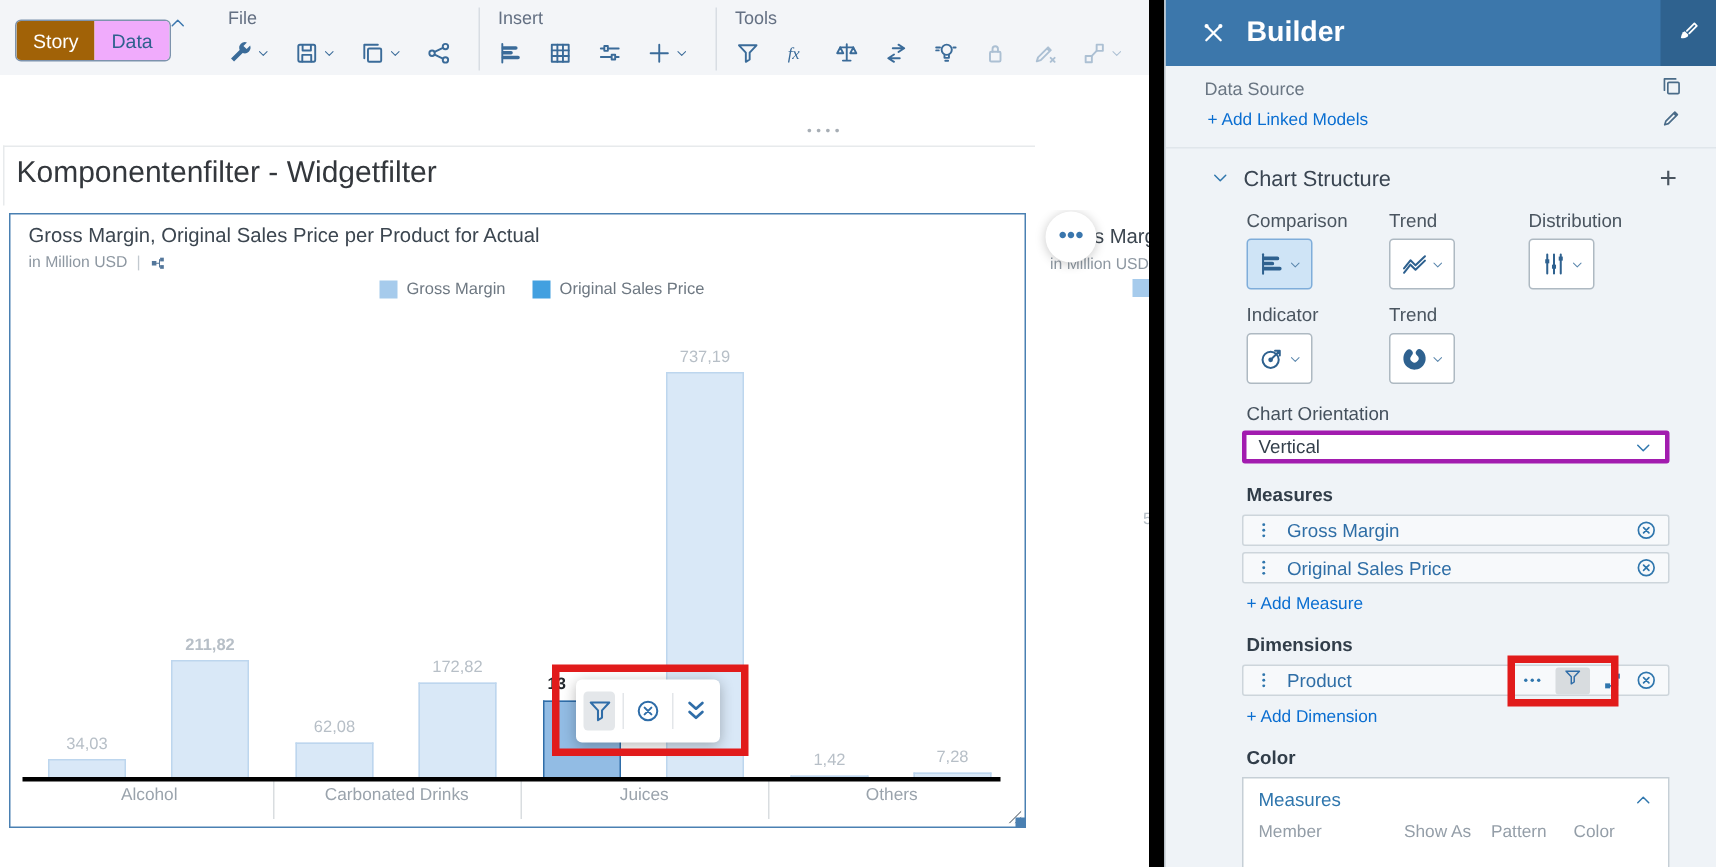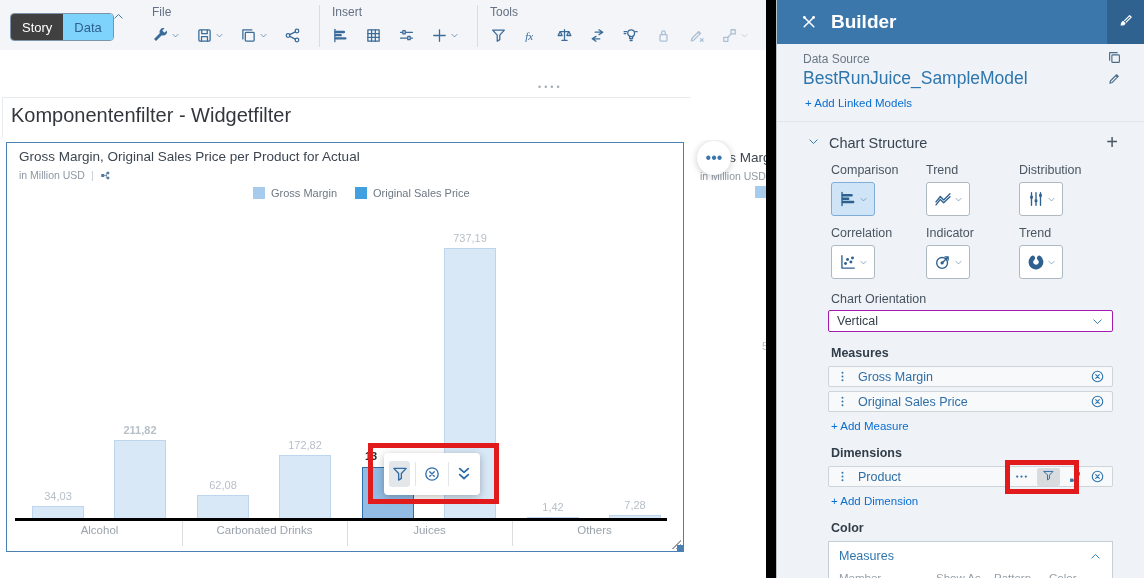--- a/index.html
+++ b/index.html
@@ -3,23 +3,23 @@
 <meta charset="utf-8">
 <style>
   html,body{margin:0;padding:0;background:#888;}
   #app{position:relative;width:1144px;height:578px;background:#fff;overflow:hidden;
        font-family:"Liberation Sans",sans-serif;-webkit-font-smoothing:antialiased;}
   
   #left{position:absolute;left:0;top:0;width:768px;height:578px;background:#fff;}
   #topbar{position:absolute;left:0;top:0;width:768px;height:50px;background:#f3f5f8;}
   .mode-toggle{position:absolute;left:10px;top:13px;display:flex;height:26px;border:1px solid #7d93ad;
                border-radius:4px;overflow:hidden;background:#fff;}
-  .mode{font-size:13px;padding:0 11px;display:flex;align-items:center;border:none;background:#7dd3fc;
+  .mode{font-size:13px;padding:0 11px;display:flex;align-items:center;border:none;background:#f0abfc;
         color:#2f618e;cursor:pointer;font-family:inherit;}
-  .mode.active{background:#404040;color:#fff;}
+  .mode.active{background:#a16207;color:#fff;}
   .collapse{position:absolute;left:112px;top:9px;color:#3a76ad;cursor:pointer;}
   #tgroups{position:absolute;left:140px;top:5px;display:flex;height:42px;}
   .tgroup{padding:0 18px 0 12px;}
   .tgroup.sep{border-right:1px solid #d8dde3;}
   .tglabel{font-size:12px;color:#647083;margin-bottom:5px;}
   .tgicons{display:flex;align-items:center;gap:16px;height:22px;}
   .ticon{display:flex;align-items:center;gap:2px;color:#3a6b99;cursor:pointer;}
   .ticon.disabled{opacity:.38;cursor:default;}
   
   #tabstrip{position:absolute;left:0;top:50px;width:768px;height:29px;background:#f3f5f8;
@@ -84,21 +84,21 @@
   .cs-head{margin:13px 26px 0 30px;display:flex;align-items:flex-start;gap:9px;color:#3a4552;font-size:14.5px;}
   .cs-chev{color:#2f76ad;display:flex;cursor:pointer;}
   .cs-plus{margin-left:auto;font-size:20px;color:#49545f;line-height:14px;cursor:pointer;}
   #cs-grid{margin:12px 0 0 54px;display:grid;grid-template-columns:95px 93px 110px;row-gap:10px;}
   .cs-cell .cs-lab{font-size:12.5px;color:#4a5560;margin-bottom:5px;}
   .cs-btn{width:44px;height:34px;background:#fff;border:1px solid #aeb9c2;border-radius:3px;
           display:flex;align-items:center;justify-content:center;gap:2px;color:#2e618f;cursor:pointer;box-sizing:border-box;}
   .cs-btn.selected{background:#cfe4f6;border-color:#7fadda;}
   .cs-btn .dd{color:#5b87ad;display:flex;}
   .co-label{margin:13px 0 0 54px;font-size:12.5px;color:#45515d;}
-  .co-select{margin:4px 0 0 51px;width:285px;height:22px;background:#fff;border:1px solid #a21caf;border-radius:2px;
+  .co-select{margin:4px 0 0 51px;width:285px;height:22px;background:#fff;border:3px solid #a21caf;border-radius:2px;
              display:flex;align-items:center;padding:0 8px;font-size:12.5px;color:#333f4b;box-sizing:border-box;cursor:pointer;}
   .co-select .dd{margin-left:auto;color:#2f76ad;display:flex;}
   .sec-label{margin:14px 0 0 54px;font-size:12.5px;font-weight:bold;color:#313d49;}
   .chip-list{margin:6px 0 0 51px;}
   .chip{width:285px;height:21px;background:#f7f9fb;border:1px solid #cdd5db;border-radius:2px;
         display:flex;align-items:center;margin-bottom:4px;padding:0 7px;box-sizing:border-box;position:relative;}
   .chip .dots{color:#2f76ad;margin-right:9px;display:flex;cursor:grab;}
   .chip .chip-label{font-size:12.5px;color:#2f6ea6;flex:1;}
   .chip .chip-x{color:#2f76ad;display:flex;cursor:pointer;}
   .chip .mini-ic{color:#2f76ad;display:flex;margin-right:8px;cursor:pointer;}
@@ -370,21 +370,20 @@
       <span class="b-title">Builder</span>
       <span class="b-style-btn">
         <span><svg viewBox="0 0 16 16" width="16" height="16" fill="none" stroke="currentColor" stroke-width="1.2" stroke-linecap="round" stroke-linejoin="round">
               <path fill="currentColor" stroke="none" d="M2.6 13.4c2.6.5 4.6-.3 5-2.2L5.2 8.8c-1.8.7-2.4 2.5-2.6 4.6z"></path>
               <path d="M6.6 8.6l5-5 1.6 1.6-5 5"></path>
             </svg></span>
       </span>
     </div>
     <div class="b-body">
       <div class="ds-label">Data Source</div>
-      <div class="ds-value">BestRunJuice_SampleModel</div>
       <div class="ds-icons">
         <span>
             <svg viewBox="0 0 16 16" width="15" height="15" fill="none" stroke="currentColor" stroke-width="1.2" stroke-linecap="round" stroke-linejoin="round">
               <rect x="5.2" y="5.2" width="8" height="8" rx="0.8"></rect>
               <path d="M10.8 2.8H2.8v8"></path>
             </svg>
           </span>
         <span>
             <svg viewBox="0 0 16 16" width="15" height="15" fill="none" stroke="currentColor" stroke-width="1.2" stroke-linecap="round" stroke-linejoin="round">
               <path d="M3 13l.8-2.6 6.4-6.4 1.8 1.8-6.4 6.4zM9.4 4.8l1.8 1.8"></path>
@@ -433,37 +432,20 @@
             </div>
           </div>
           <div class="cs-cell">
             <div class="cs-lab">Distribution</div>
             <div class="cs-btn">
               <svg viewBox="0 0 16 16" width="18" height="18" fill="none" stroke="currentColor" stroke-width="1.2" stroke-linecap="round" stroke-linejoin="round">
                 <path d="M4 2.4v11.2M8 2.4v11.2M12 2.4v11.2"></path>
                 <rect fill="currentColor" stroke="none" x="2.8" y="5.2" width="2.4" height="2.4"></rect>
                 <rect fill="currentColor" stroke="none" x="6.8" y="8.4" width="2.4" height="2.4"></rect>
                 <rect fill="currentColor" stroke="none" x="10.8" y="3.6" width="2.4" height="2.4"></rect>
-              </svg>
-              <span class="dd">
-                <svg viewBox="0 0 16 16" width="9" height="9" fill="none" stroke="currentColor" stroke-width="1.2" stroke-linecap="round" stroke-linejoin="round">
-                  <path d="M3.5 6L8 10.5 12.5 6"></path>
-                </svg>
-              </span>
-            </div>
-          </div>
-          <div class="cs-cell">
-            <div class="cs-lab">Correlation</div>
-            <div class="cs-btn">
-              <svg viewBox="0 0 16 16" width="18" height="18" fill="none" stroke="currentColor" stroke-width="1.2" stroke-linecap="round" stroke-linejoin="round">
-                <path d="M2.6 2.4v11h11"></path>
-                <circle fill="currentColor" stroke="none" cx="5.8" cy="9.4" r="1.3"></circle>
-                <circle fill="currentColor" stroke="none" cx="7.6" cy="5.8" r="1.3"></circle>
-                <circle fill="currentColor" stroke="none" cx="10.6" cy="8" r="1.3"></circle>
-                <circle fill="currentColor" stroke="none" cx="12" cy="4.4" r="1.3"></circle>
               </svg>
               <span class="dd">
                 <svg viewBox="0 0 16 16" width="9" height="9" fill="none" stroke="currentColor" stroke-width="1.2" stroke-linecap="round" stroke-linejoin="round">
                   <path d="M3.5 6L8 10.5 12.5 6"></path>
                 </svg>
               </span>
             </div>
           </div>
           <div class="cs-cell">
             <div class="cs-lab">Indicator</div>

